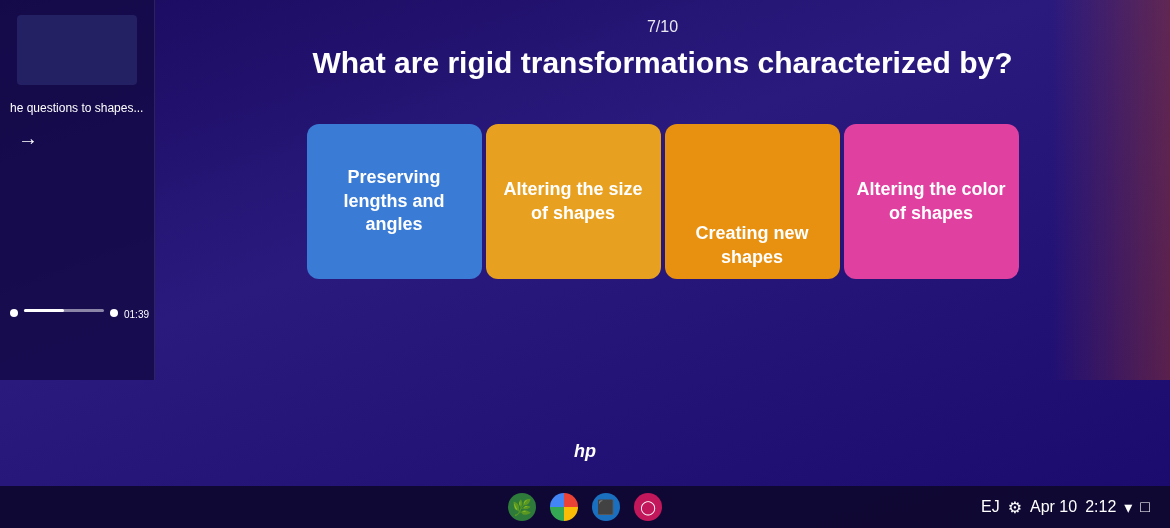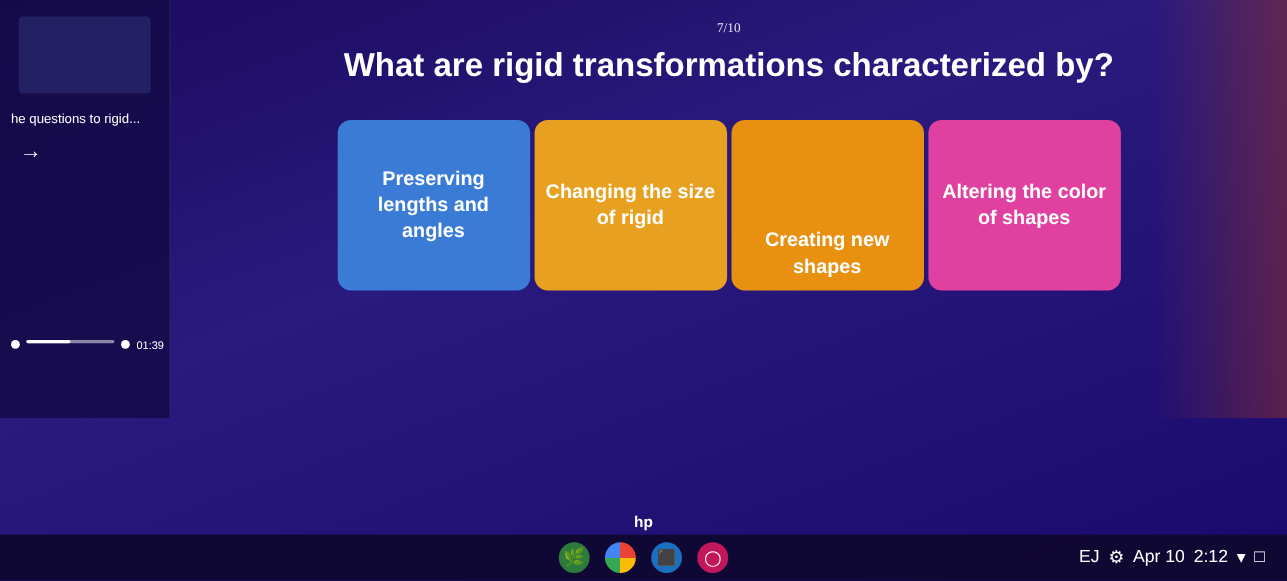--- a/index.html
+++ b/index.html
@@ -103,32 +103,31 @@
       flex: 1;
       margin-left: 155px;
       display: flex;
       flex-direction: column;
       align-items: center;
       padding-top: 18px;
     }
 
     .question-number {
       color: white;
-      font-size: 12px;
+      font-size: 16px;
       margin-bottom: 10px;
       opacity: 0.9;
-      font-family: Liberation Serif, serif;
     }
 
     .question-title {
       color: white;
       font-size: 30px;
       font-weight: bold;
       text-align: center;
-      margin-bottom: 22px;
+      margin-bottom: 34px;
     }
 
     .answers-grid {
       display: flex;
       flex-direction: row;
       gap: 4px;
       justify-content: center;
       margin-top: 10px;
     }
 
@@ -217,36 +216,37 @@
       top: 0;
       width: 120px;
       height: 380px;
       background: linear-gradient(to left, rgba(180,60,20,0.4), transparent);
       pointer-events: none;
     }
 
     
     .hp-logo {
       position: absolute;
-      bottom: 46px;
+      bottom: 66px;
       left: 50%;
       transform: translateX(-50%);
       color: white;
-      font-size: 14px;
+      font-size: 18px;
+      font-style: italic;
       font-weight: bold;
     }
   </style>
 </head>
 <body>
 
 <div class="screen">
 
   <div class="left-panel">
     <div class="left-panel-slide-thumb"></div>
-    <div class="left-panel-text">he questions to rigid...</div>
+    <div class="left-panel-text">he questions to shapes...</div>
     <div class="left-panel-arrow">→</div>
     <div class="left-panel-progress">
       <div class="progress-dot"></div>
       <div class="progress-line">
         <div class="progress-line-fill"></div>
       </div>
       <div class="progress-dot"></div>
       <div class="progress-time">01:39</div>
     </div>
   </div>
@@ -257,21 +257,21 @@
     <div class="question-number">7/10</div>
     <div class="question-title">What are rigid transformations characterized by?</div>
 
     <div class="answers-grid">
 
       <div class="answer-card card-blue" style="background:#3a7bd5;">
         <span class="answer-card-text">Preserving lengths and angles</span>
       </div>
 
       <div class="answer-card" style="background:#e8a020;">
-        <span class="answer-card-text">Changing the size of rigid</span>
+        <span class="answer-card-text">Altering the size of shapes</span>
       </div>
 
       <div class="answer-card" style="background:#e89010;align-items:flex-end;">
         <span class="answer-card-text">Creating new shapes</span>
       </div>
 
       <div class="answer-card card-pink" style="background:#e040a0;">
         <span class="answer-card-text">Altering the color of shapes</span>
       </div>
 

